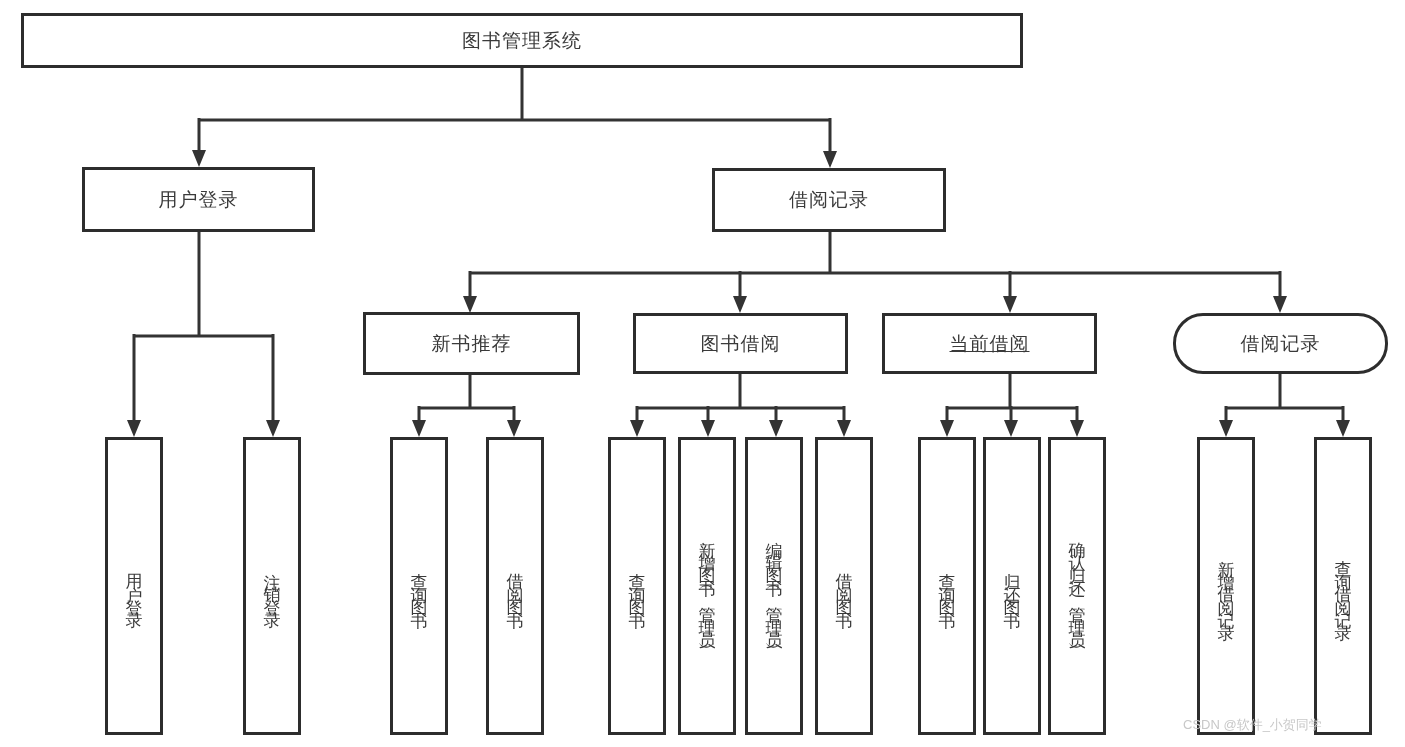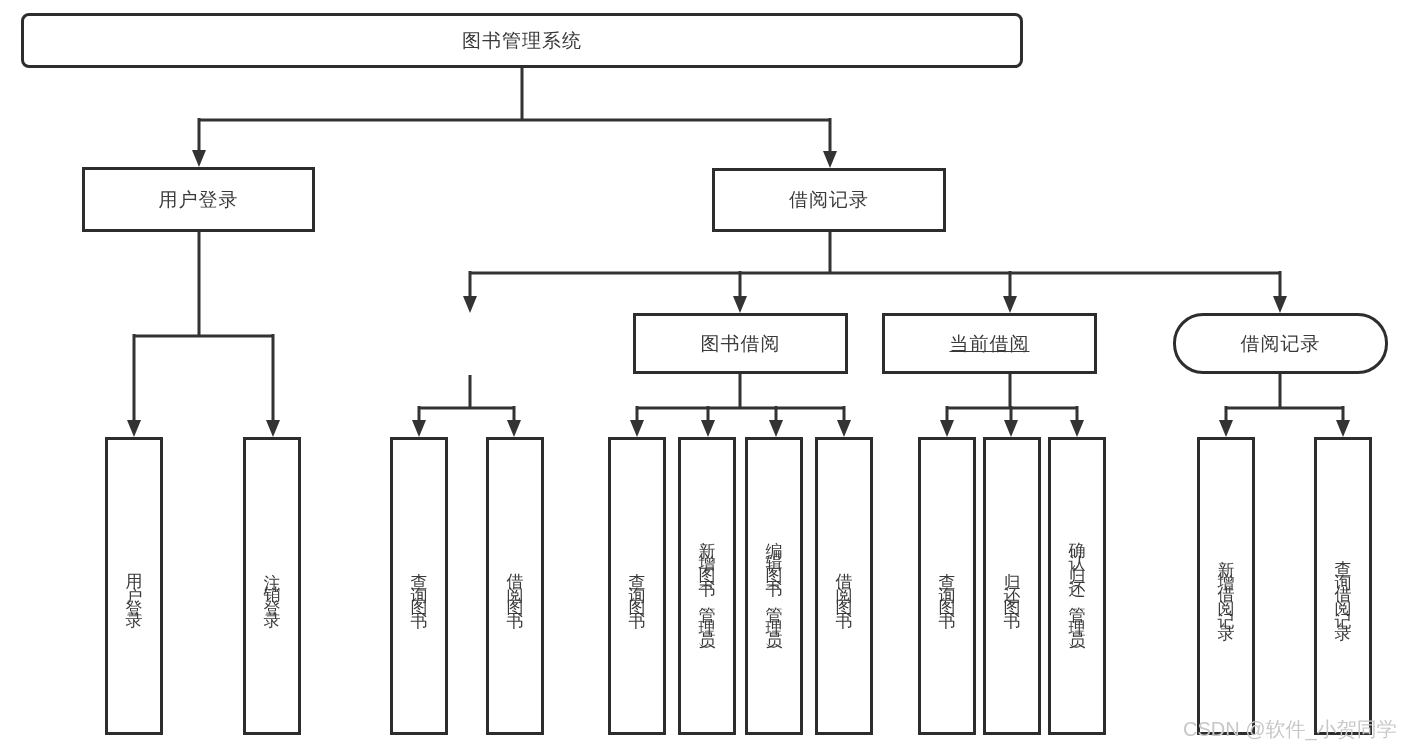--- a/index.html
+++ b/index.html
@@ -27,21 +27,21 @@
     align-items: center;
     justify-content: center;
     color: #3a3a3a;
     z-index: 2;
   }
   .hlabel {
     font-size: 19px;
     letter-spacing: 1px;
     white-space: nowrap;
   }
-  .node.root  { left: 21px;  top: 13px;  width: 1002px; height: 55px; border-radius: 8px; }
+  .node.root  { left: 21px;  top: 13px;  width: 1002px; height: 55px; }
   .node.l2-0  { left: 82px;  top: 167px; width: 233px;  height: 65px; }
   .node.l2-1  { left: 712px; top: 168px; width: 234px;  height: 64px; }
   .node.l3    { top: 313px; height: 61px; width: 215px; }
   .node.l3-0  { left: 363px; top: 312px; height: 63px; width: 217px; }
   .node.l3-1  { left: 633px; }
   .node.l3-2  { left: 882px; text-decoration: underline; }
   .node.l3-3  { left: 1173px; border-radius: 30px; }
   .node.leaf  { top: 437px; height: 298px; width: 58px; }
   .vtext {
     writing-mode: vertical-rl;
@@ -62,21 +62,21 @@
   .leaf-7  { left: 815px; }
   .leaf-8  { left: 918px; }
   .leaf-9  { left: 983px; width: 57px; }
   .leaf-10 { left: 1048px; width: 59px; }
   .leaf-11 { left: 1197px; width: 57px; }
   .leaf-12 { left: 1314px; }
   #watermark {
     position: absolute;
     left: 1183px;
     top: 716px;
-    font-size: 20px;
+    font-size: 13px;
     color: #c8c8c8;
     white-space: nowrap;
     z-index: 3;
   }
 </style>
 </head>
 <body>
 
 <div id="canvas">
 
@@ -122,20 +122,23 @@
     <span class="hlabel">图书管理系统</span>
   </div>
 
   <div class="node l2-0">
     <span class="hlabel">用户登录</span>
   </div>
   <div class="node l2-1">
     <span class="hlabel">借阅记录</span>
   </div>
 
+  <div class="node l3 l3-0">
+    <span class="hlabel">新书推荐</span>
+  </div>
   <div class="node l3 l3-1">
     <span class="hlabel">图书借阅</span>
   </div>
   <div class="node l3 l3-2">
     <span class="hlabel">当前借阅</span>
   </div>
   <div class="node l3 l3-3">
     <span class="hlabel">借阅记录</span>
   </div>
 

